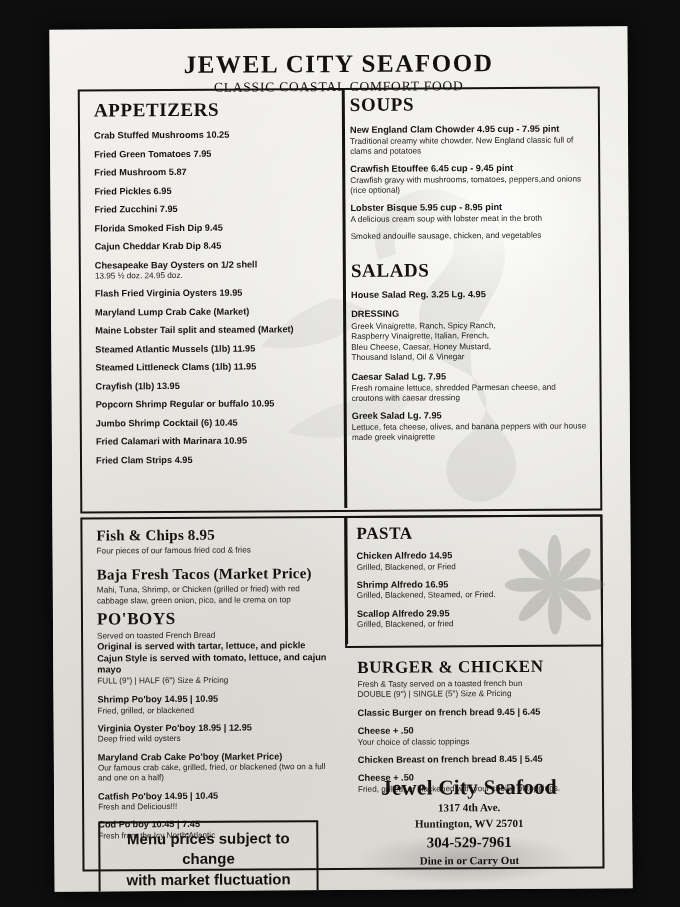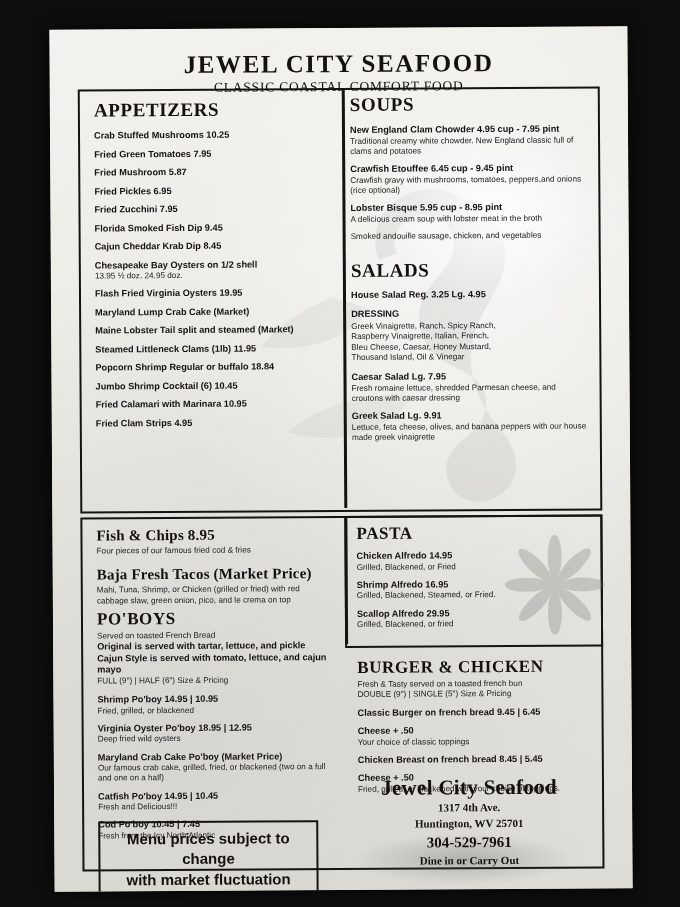--- a/index.html
+++ b/index.html
@@ -149,24 +149,30 @@
         <div class="item">
           <div class="item-name">Flash Fried Virginia Oysters  19.95</div>
         </div>
         <div class="item">
           <div class="item-name">Maryland Lump Crab Cake  (Market)</div>
         </div>
         <div class="item">
           <div class="item-name">Maine Lobster Tail split and steamed (Market)</div>
         </div>
         <div class="item">
+          <div class="item-name">Steamed Atlantic Mussels (1lb)  11.95</div>
+        </div>
+        <div class="item">
           <div class="item-name">Steamed Littleneck Clams (1lb)  11.95</div>
         </div>
         <div class="item">
-          <div class="item-name">Popcorn Shrimp Regular or buffalo  18.84</div>
+          <div class="item-name">Crayfish (1lb)  13.95</div>
+        </div>
+        <div class="item">
+          <div class="item-name">Popcorn Shrimp Regular or buffalo  10.95</div>
         </div>
         <div class="item">
           <div class="item-name">Jumbo Shrimp Cocktail (6)  10.45</div>
         </div>
         <div class="item">
           <div class="item-name">Fried Calamari with Marinara  10.95</div>
         </div>
         <div class="item">
           <div class="item-name">Fried Clam Strips  4.95</div>
         </div>
@@ -205,21 +211,21 @@
     <div class="item-desc" style="white-space:pre-line;margin-top:2px;">Greek Vinaigrette, Ranch, Spicy Ranch,
 Raspberry Vinaigrette, Italian, French,
 Bleu Cheese, Caesar, Honey Mustard,
 Thousand Island, Oil &amp; Vinegar</div>
     <div id="salads-more" style="margin-top:9px;">
         <div class="item">
           <div class="item-name">Caesar Salad Lg.  7.95</div>
           <div class="item-desc">Fresh romaine lettuce, shredded Parmesan cheese, and croutons with caesar dressing</div>
         </div>
         <div class="item">
-          <div class="item-name">Greek Salad Lg.  9.91</div>
+          <div class="item-name">Greek Salad Lg.  7.95</div>
           <div class="item-desc">Lettuce, feta cheese, olives, and banana peppers with our house made greek vinaigrette</div>
         </div>
       </div>
   </div>
 
   <div class="frame frame-bot"></div>
   <div class="divider-v" style="left:292px;top:488px;height:128px;"></div>
   <div class="frame" style="left:292px;top:488px;width:254px;height:128px;"></div>
 
   <div class="col" style="left:44px;top:498px;width:236px;">

